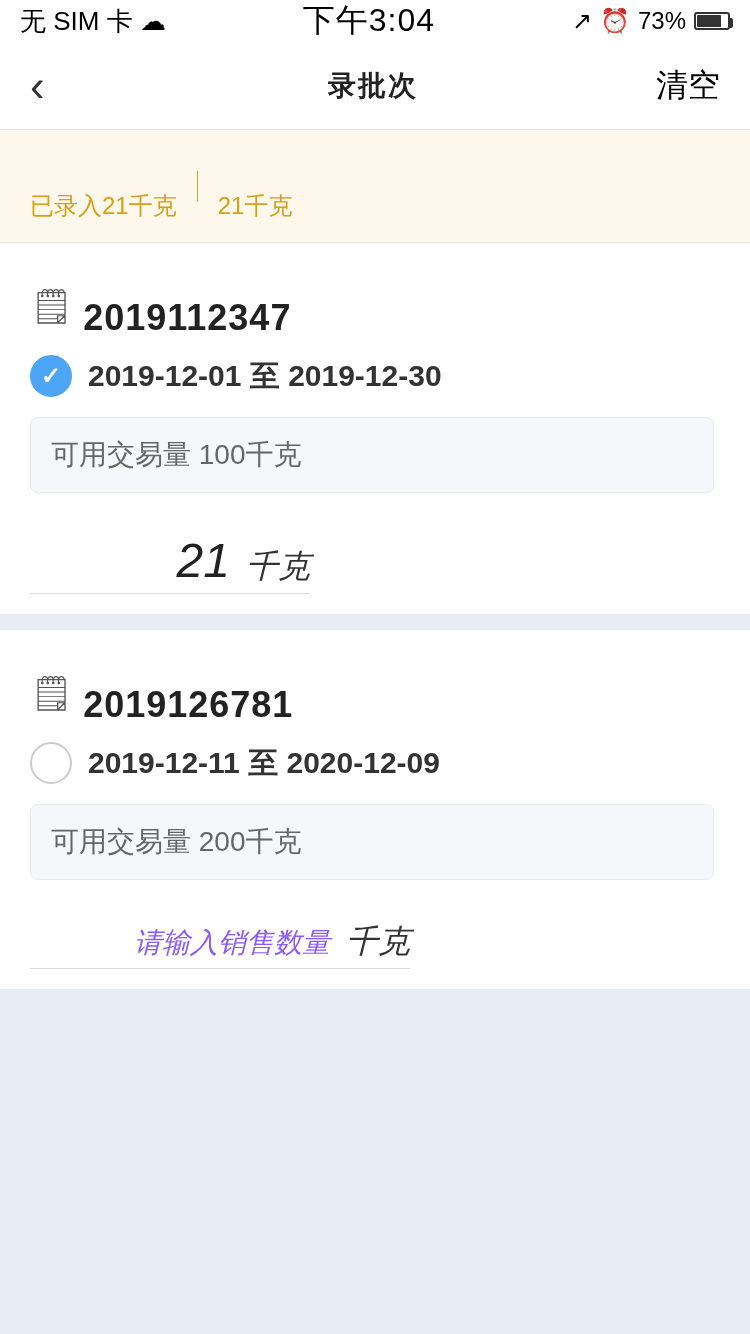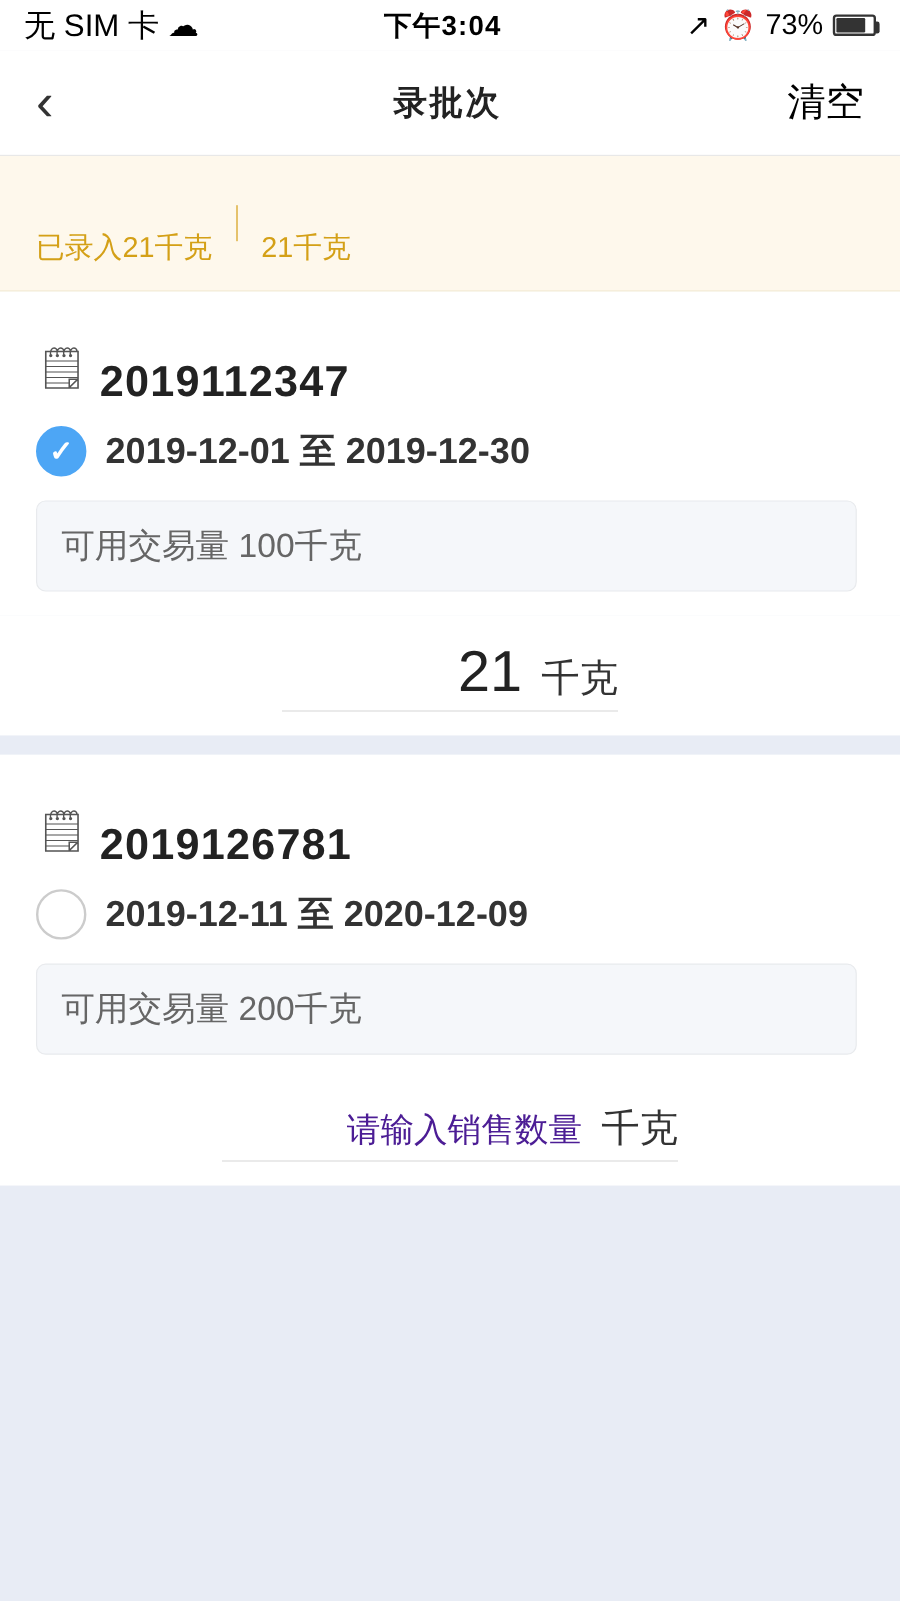--- a/index.html
+++ b/index.html
@@ -25,22 +25,22 @@
       font-size: 28px;
       font-weight: 500;
     }
     .status-left {
       display: flex;
       align-items: center;
       gap: 8px;
       font-size: 26px;
     }
     .status-center {
-      font-size: 23px;
-      font-weight: 700;
+      font-size: 32px;
+      font-weight: 400;
       letter-spacing: 1px;
     }
     .status-right {
       display: flex;
       align-items: center;
       gap: 8px;
       font-size: 24px;
     }
 
     
@@ -156,22 +156,23 @@
       font-size: 28px;
       color: #666;
     }
 
     
     .quantity-row {
       background: #fff;
       padding: 20px 30px 20px 30px;
       display: flex;
       align-items: center;
-      justify-content: center;
+      justify-content: flex-start;
       gap: 20px;
+      font-style: italic;
     }
     .quantity-value {
       font-size: 48px;
       font-weight: 400;
       color: #222;
     }
     .quantity-unit {
       font-size: 32px;
       color: #333;
     }
@@ -187,21 +188,21 @@
       height: 16px;
       background: #e8ecf5;
     }
 
     
     .second-batch {
       background: #fff;
     }
     .input-placeholder {
       font-size: 28px;
-      color: #4c1d95;
+      color: #8b5cf6;
     }
     .input-unit {
       font-size: 32px;
       color: #333;
     }
 
     
     .empty-space {
       flex: 1;
       background: #e8ecf5;

